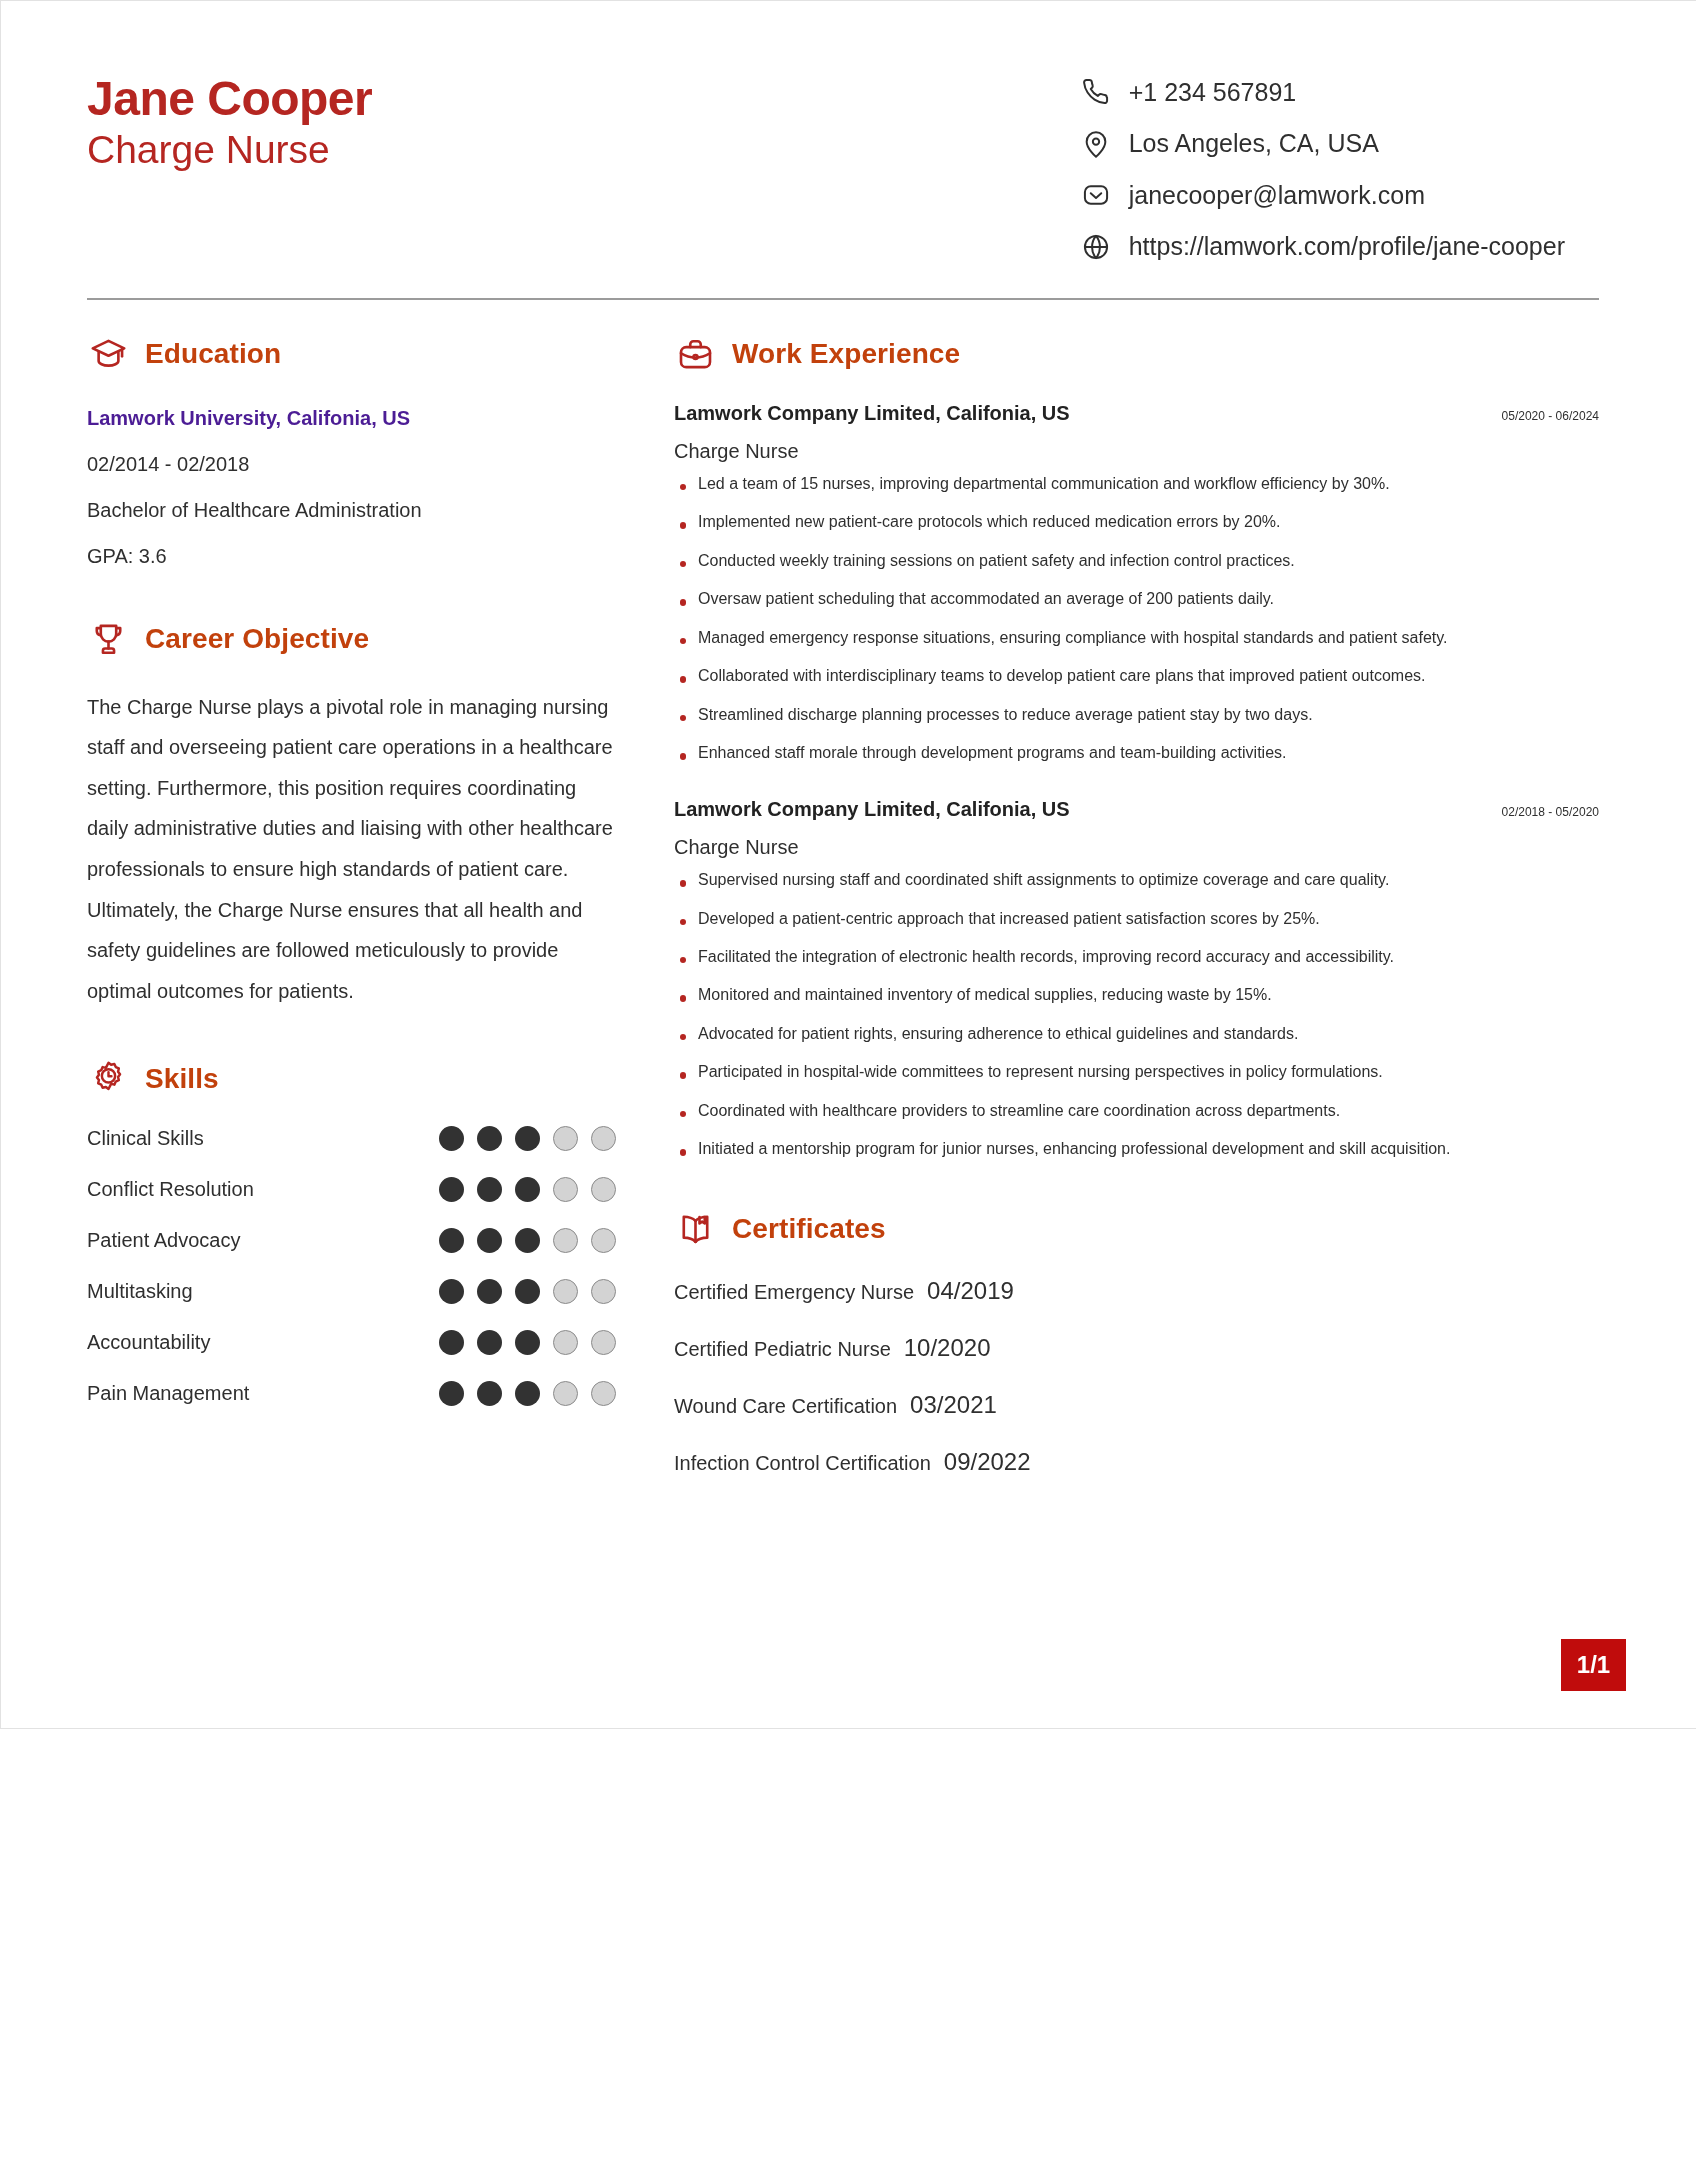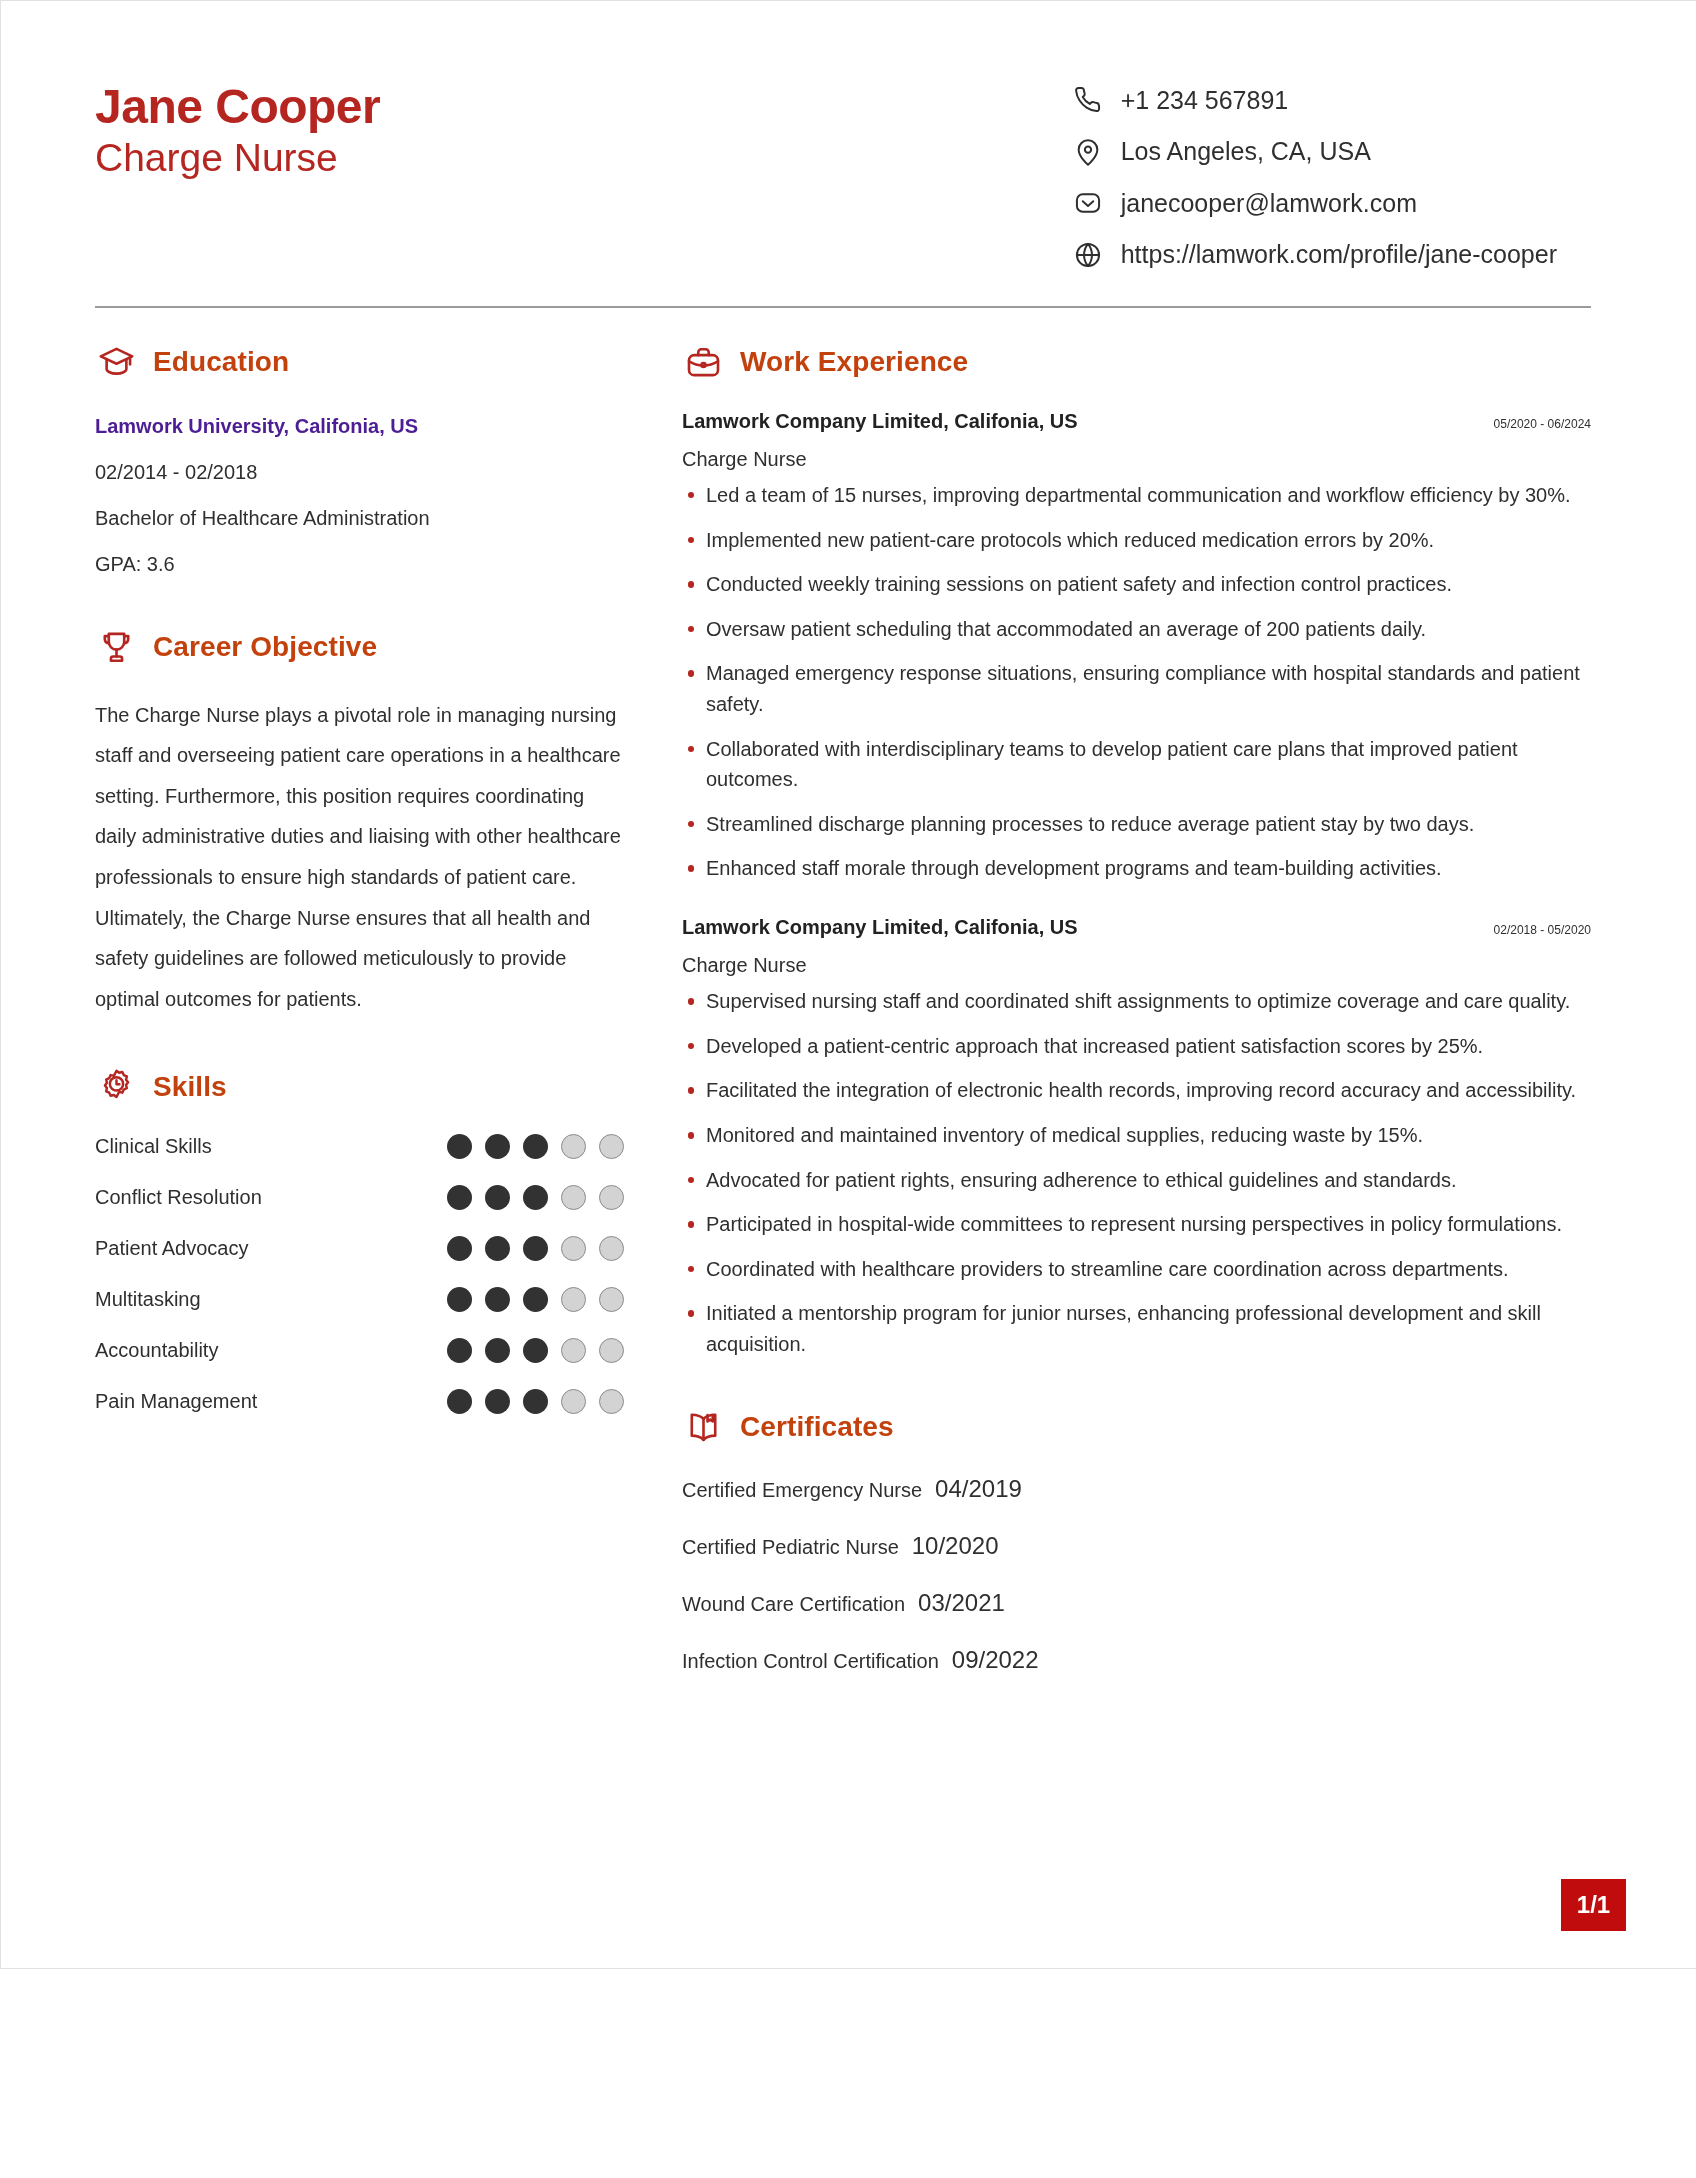--- a/index.html
+++ b/index.html
@@ -7,24 +7,24 @@
   html, body {
     width: 1697px;
     height: 2179px;
     background: #ffffff;
     font-family: "Liberation Sans", sans-serif;
   }
 
   .page {
     position: relative;
     width: 1697px;
-    height: 1969px;
+    height: 1729px;
     background: #ffffff;
     border: 0.9px solid #e2e2e2;
-    padding: 16px;
+    padding: 8px;
     overflow: hidden;
   }
 
   .inner {
     padding: 58px 89px 0 78px;
   }
 
   
   .header {
     display: flex;
@@ -174,21 +174,21 @@
   }
   .job-role {
     font-size: 20px;
     color: #2f2f2f;
     margin-top: 15px;
     margin-bottom: 9.3px;
   }
   .bullets { list-style: none; }
   .bullets li {
     position: relative;
-    font-size: 20px;
+    font-size: 16px;
     color: #2f2f2f;
     line-height: 1.53;
     padding-left: 24px;
     margin-bottom: 14px;
   }
   .bullets li::before {
     content: "";
     position: absolute;
     left: 5.6px;
     top: 12px;

